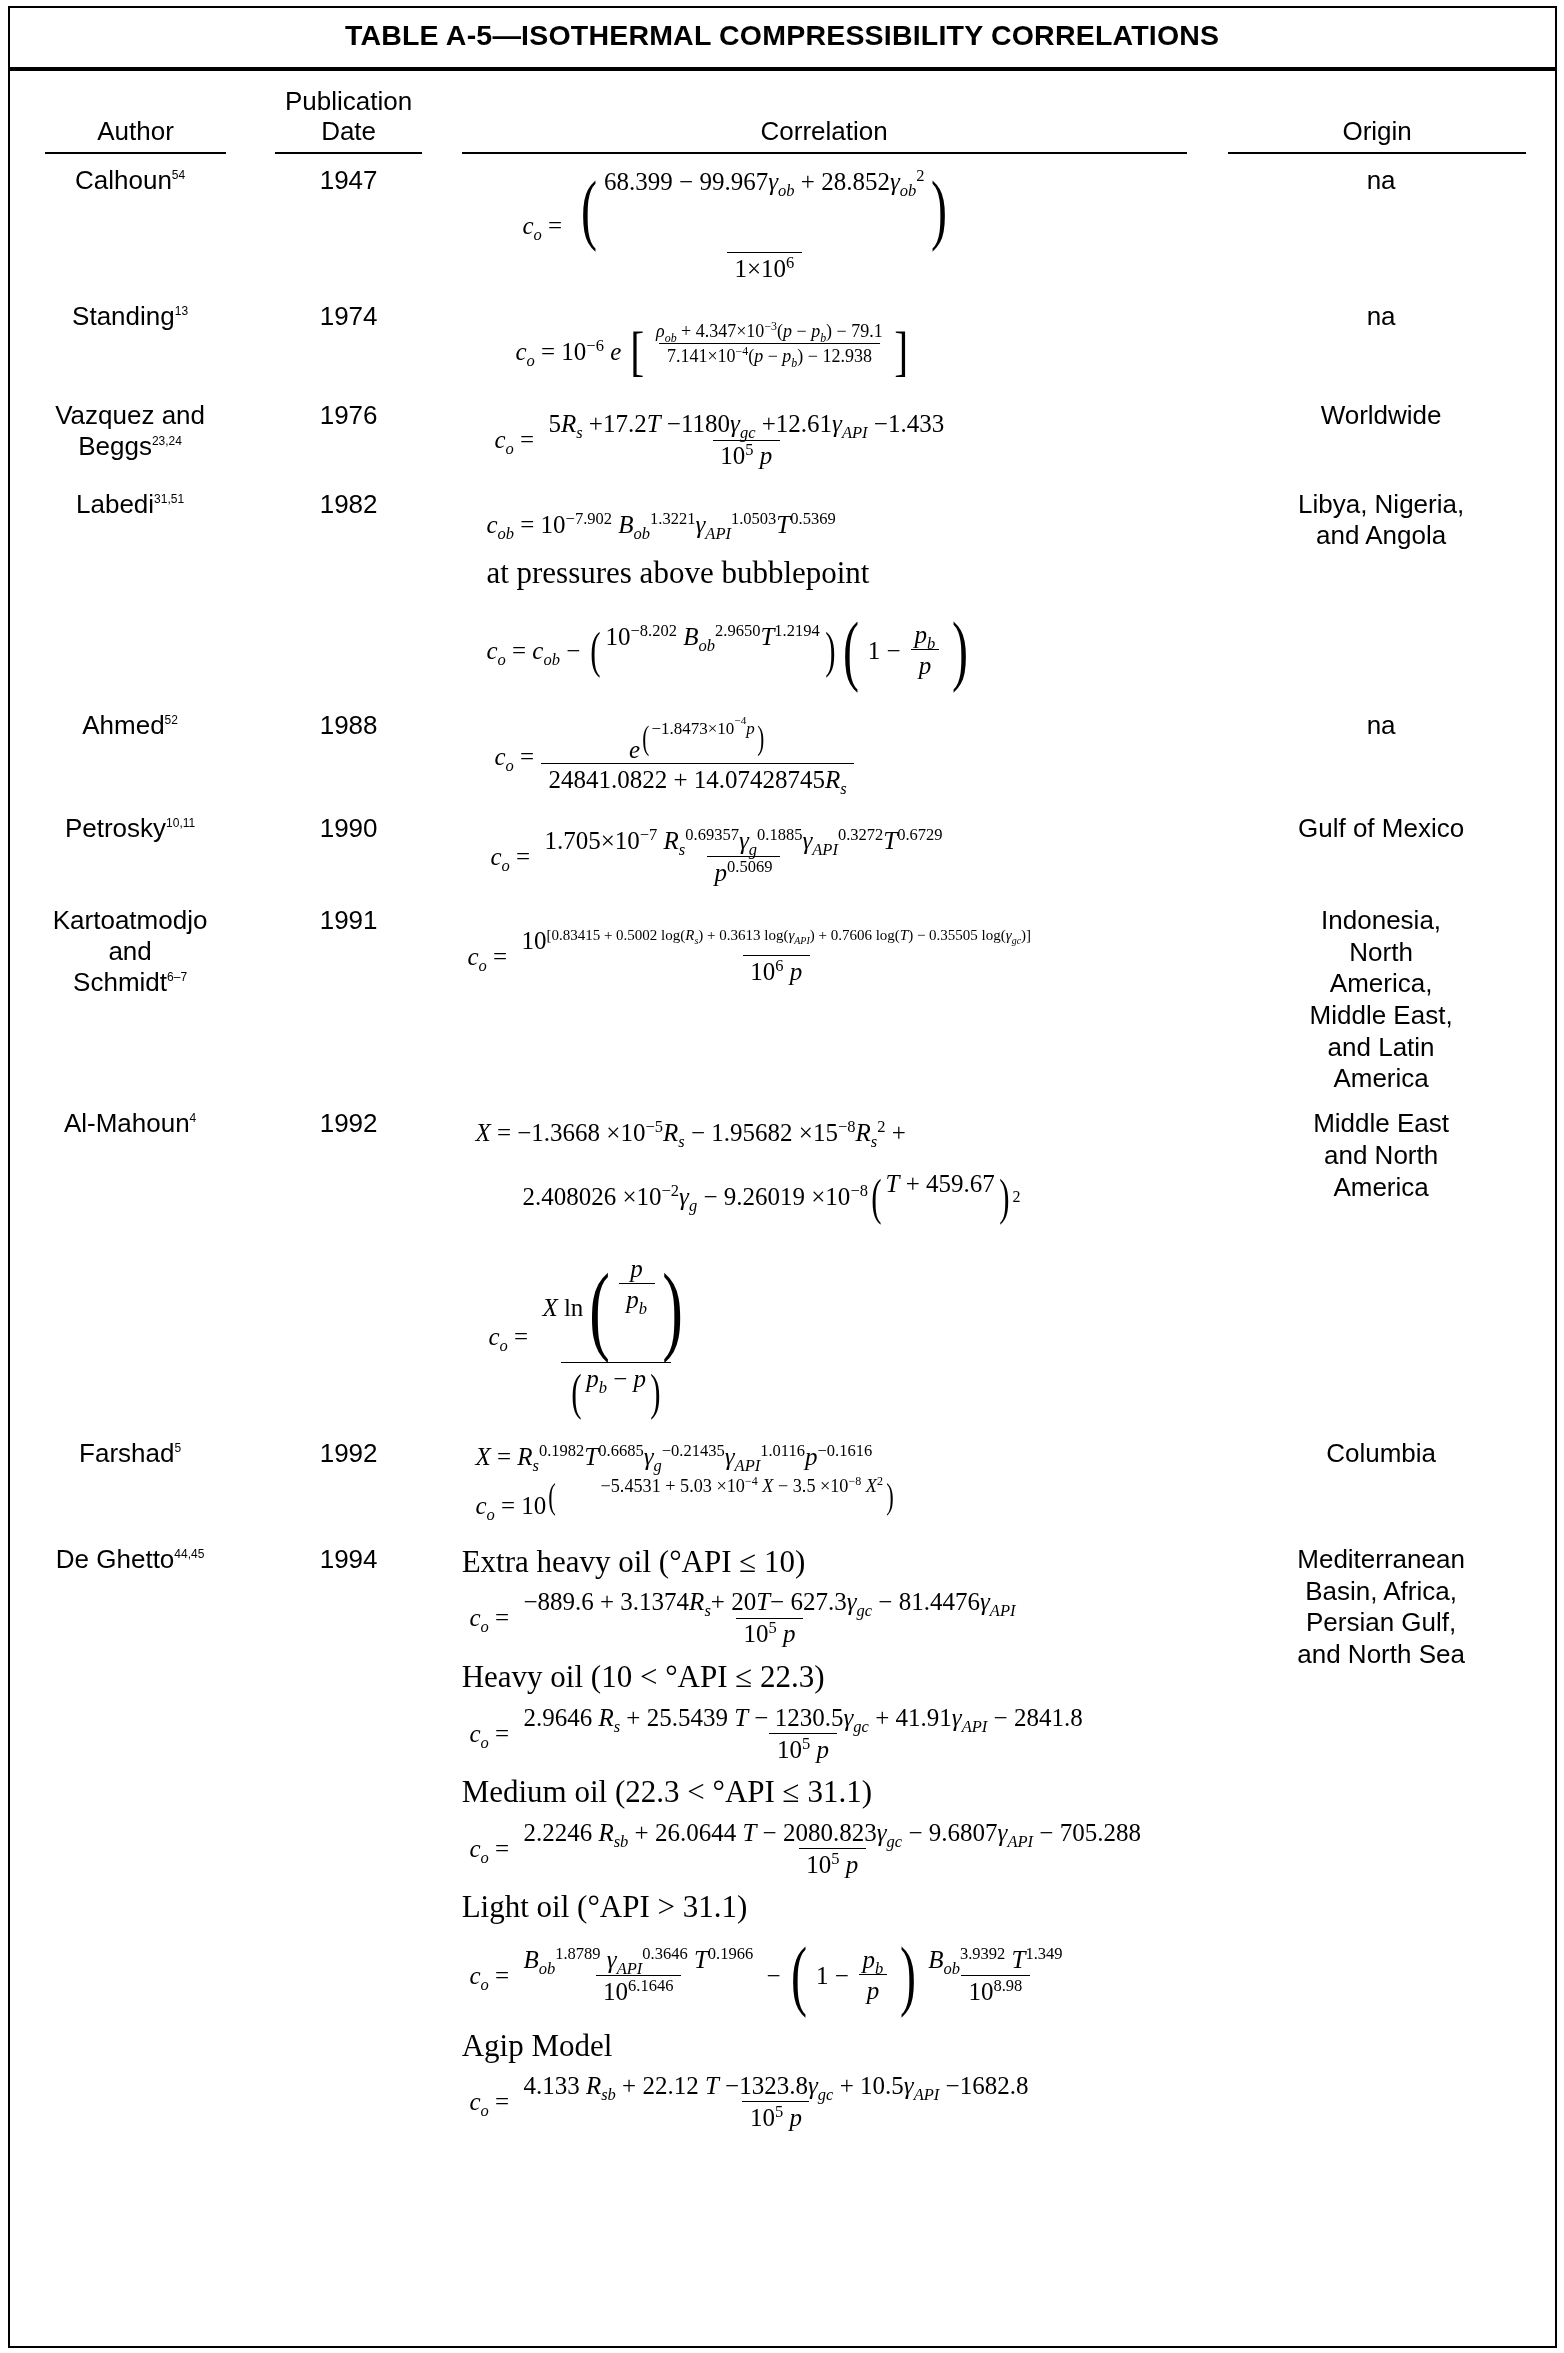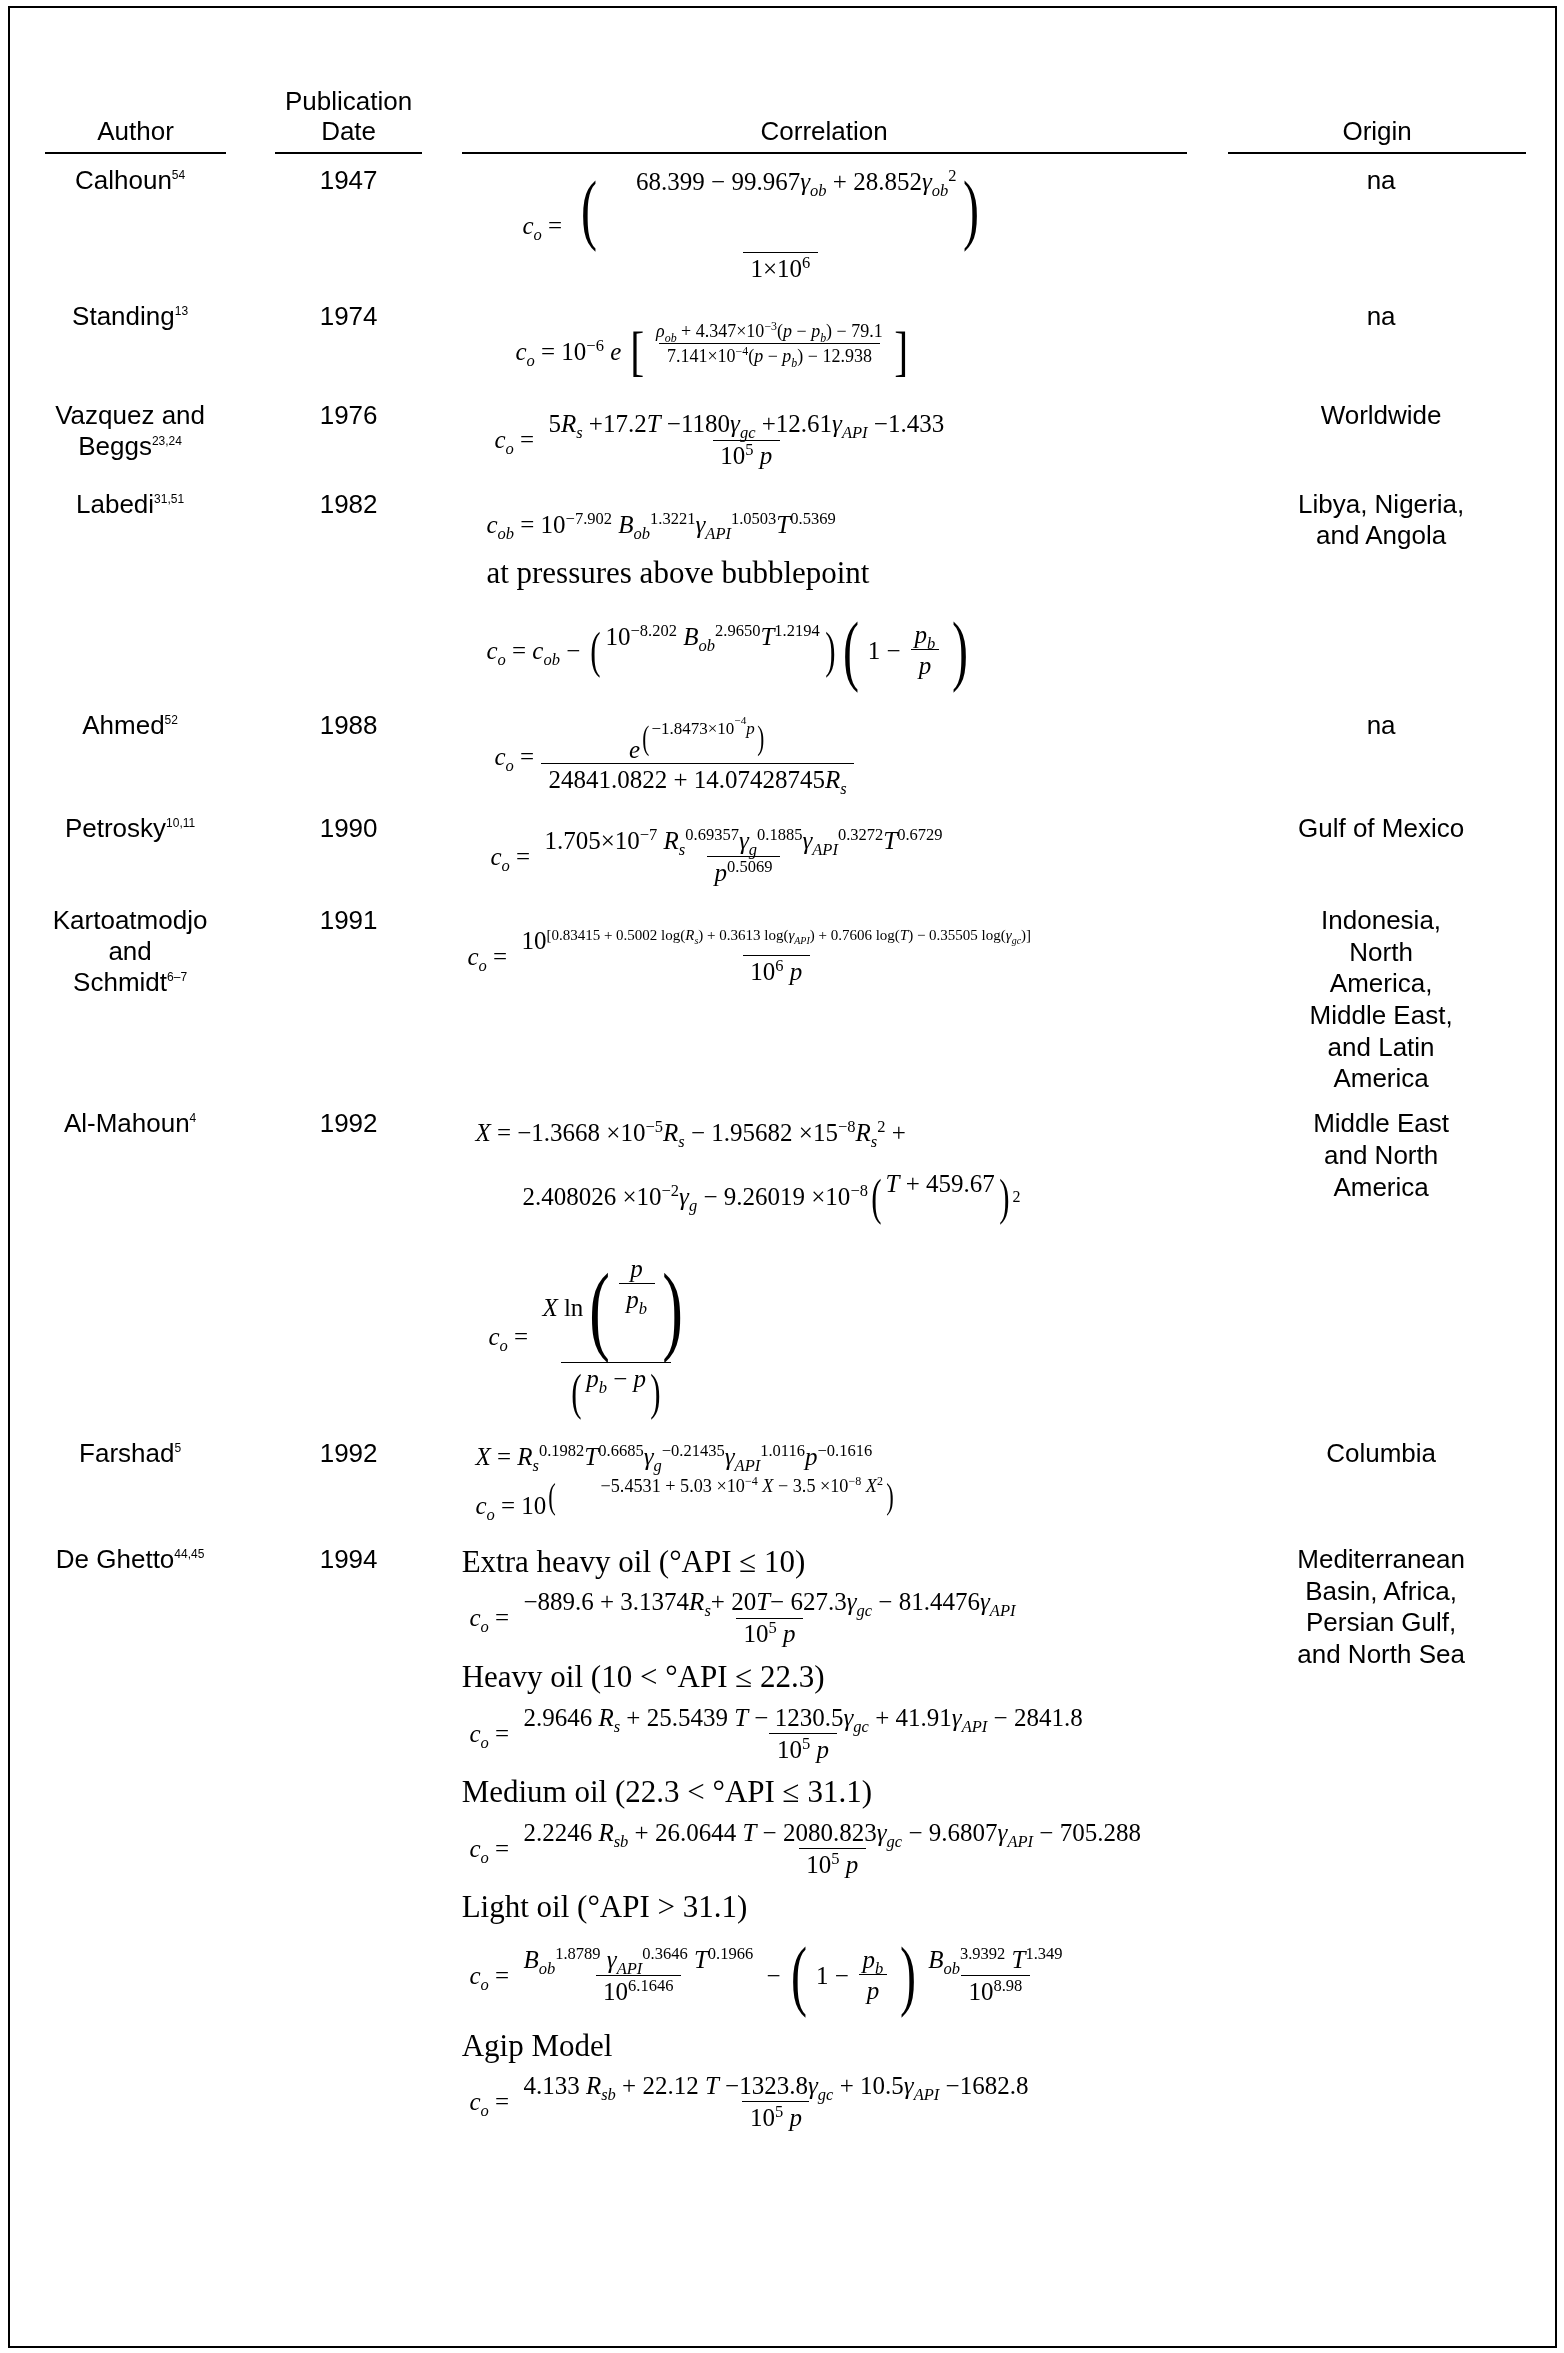--- a/index.html
+++ b/index.html
@@ -106,20 +106,21 @@
 
   .textline{font-family:"Liberation Serif", serif; font-size:31px; margin:7.6px 0 3.8px 0;}
 </style>
 </head>
 <body>
 
 <div class="page">
 
   <div class="frame"></div>
 
+  <div class="title-bar">TABLE A-5—ISOTHERMAL COMPRESSIBILITY CORRELATIONS</div>
 
   <table class="tbl">
     <colgroup>
       <col class="c-author">
         <col class="c-date">
         <col class="c-corr">
         <col class="c-origin">
     </colgroup>
     <thead>
       <tr>
@@ -148,21 +149,21 @@
           <span>Calhoun</span><span class="sup">54</span>
         </td>
         <td class="date">1947</td>
         <td class="corr">
           <div class="eqrow" style="margin-left:74px;">
             <span class="math lhs"><span class="v">c</span><sub class="sb">o</sub> <span class="n">=</span></span>
             <span class="math frac">
               <span class="num">
                 <span class="paren p3">
                     <span class="pl">(</span>
-                    <span style="padding:0 1.9px;margin-left:32px;"><span class="n">68.399 − 99.967</span><span class="v">γ</span><sub class="sb">ob</sub><span class="n"> + 28.852</span><span class="v">γ</span><sub class="sb">ob</sub><sup class="ex">2</sup></span>
+                    <span style="padding:0 1.9px;"><span class="n">68.399 − 99.967</span><span class="v">γ</span><sub class="sb">ob</sub><span class="n"> + 28.852</span><span class="v">γ</span><sub class="sb">ob</sub><sup class="ex">2</sup></span>
                     <span class="pr">)</span>
                   </span>
               </span>
               <span class="den"><span class="n">1×10</span><sup class="ex">6</sup></span>
             </span>
           </div>
         </td>
         <td class="origin">na</td>
       </tr>
 

